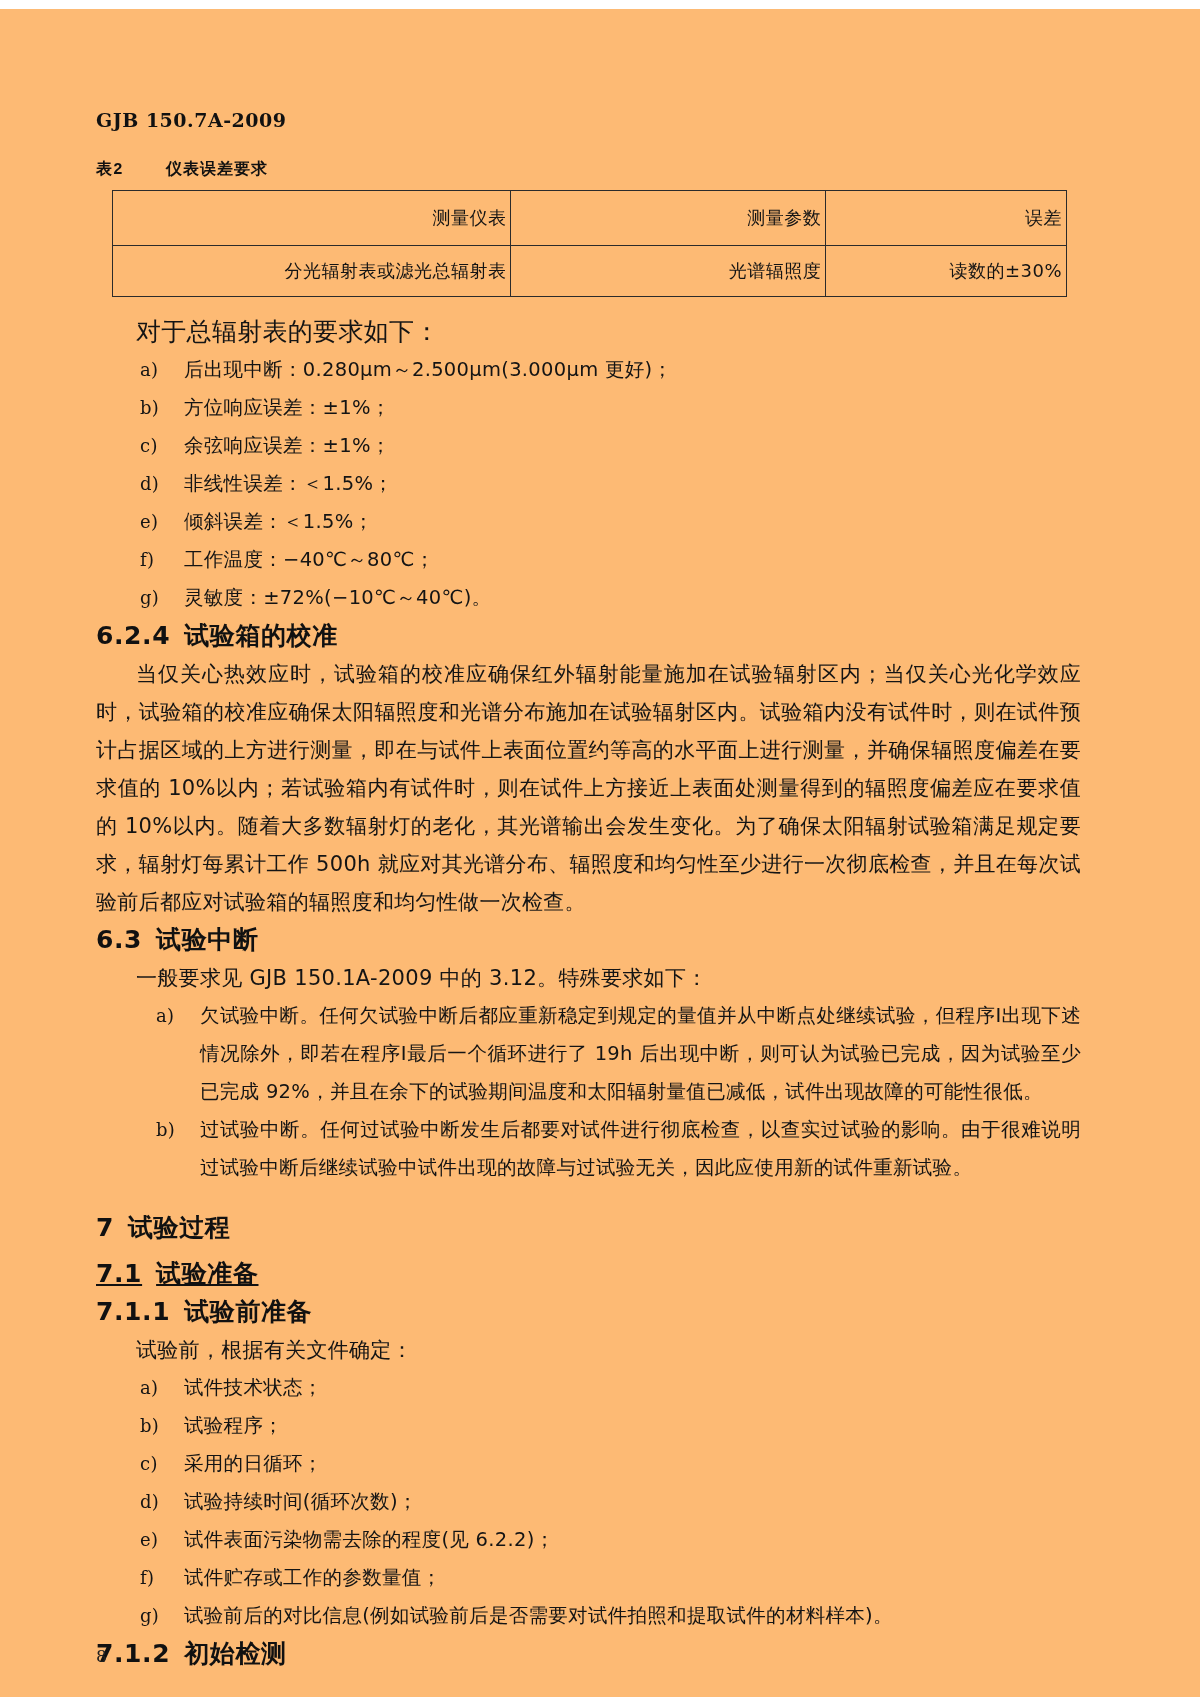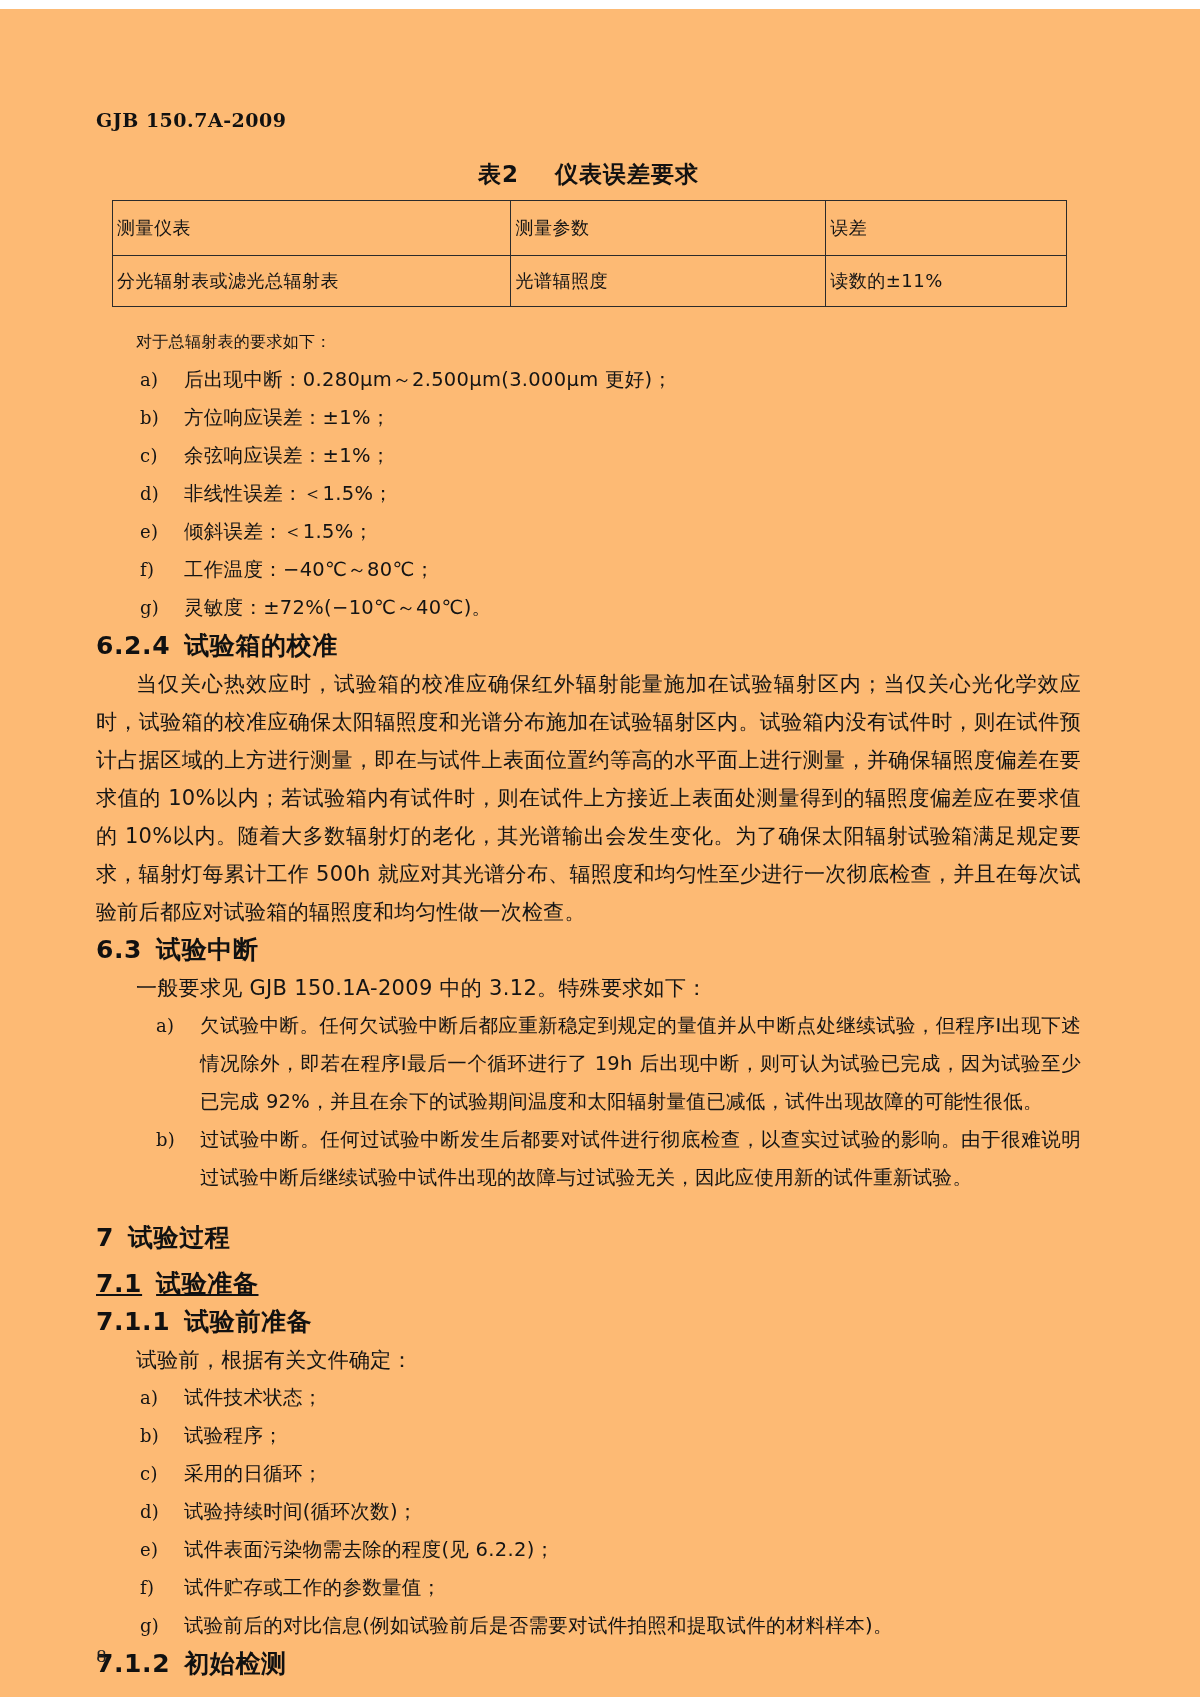--- a/index.html
+++ b/index.html
@@ -32,36 +32,37 @@
     font-family: "DejaVu Serif", "Liberation Serif", serif;
     font-weight: bold;
     font-size: 19px;
     letter-spacing: 0.5px;
     color: #111;
     margin-bottom: 28px;
   }
 
   
   .table-caption {
-    text-align: center;
-    font-size: 23px;
+    text-align: left;
+    font-size: 16px;
     font-weight: bold;
     color: #111;
     margin-bottom: 10px;
     letter-spacing: 1px;
+    font-family: Liberation Mono, monospace;
   }
   table.spec {
     border-collapse: collapse;
     width: 955px;
     margin: 0 auto 0 16px;
     table-layout: fixed;
   }
   table.spec td {
     border: 1px solid #2b2b2b;
-    text-align: left;
+    text-align: right;
     font-size: 18px;
     padding: 13px 4px;
     color: #141414;
     letter-spacing: 0.5px;
   }
   table.spec tr:first-child td { padding: 15px 4px; }
   .col-a { width: 42%; }
   .col-b { width: 33%; }
   .col-c { width: 25%; }
   sup { font-size: 11px; vertical-align: super; }
@@ -70,21 +71,21 @@
   .para {
     font-size: 21px;
     line-height: 38px;
     text-align: justify;
     text-justify: inter-ideograph;
     color: #141414;
     letter-spacing: 0.3px;
   }
   .para.indent { text-indent: 40px; }
   .lead {
-    font-size: 16px;
+    font-size: 25px;
     line-height: 38px;
     color: #141414;
     padding-left: 40px;
     letter-spacing: 0.3px;
   }
 
   
   .h-sec {
     font-size: 25px;
     font-weight: bold;
@@ -145,21 +146,21 @@
     <table class="spec">
       <tbody>
         <tr>
           <td class="col-a">测量仪表</td>
           <td class="col-b">测量参数</td>
           <td class="col-c">误差</td>
         </tr>
         <tr>
           <td>分光辐射表或滤光总辐射表</td>
           <td>光谱辐照度</td>
-          <td><span>读数的±11%</span><sup></sup></td>
+          <td><span>读数的±30%</span><sup></sup></td>
         </tr>
       </tbody>
     </table>
 
     <div class="lead" style="margin-top:16px">对于总辐射表的要求如下：</div>
 
     <div class="item">
       <span class="mk">a)</span>
       <span class="tx">后出现中断：0.280μm～2.500μm(3.000μm 更好)；</span>
     </div>

